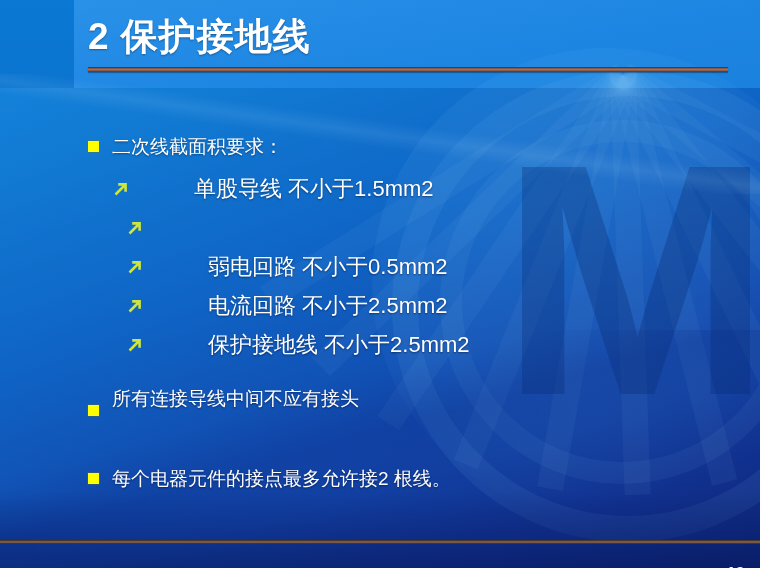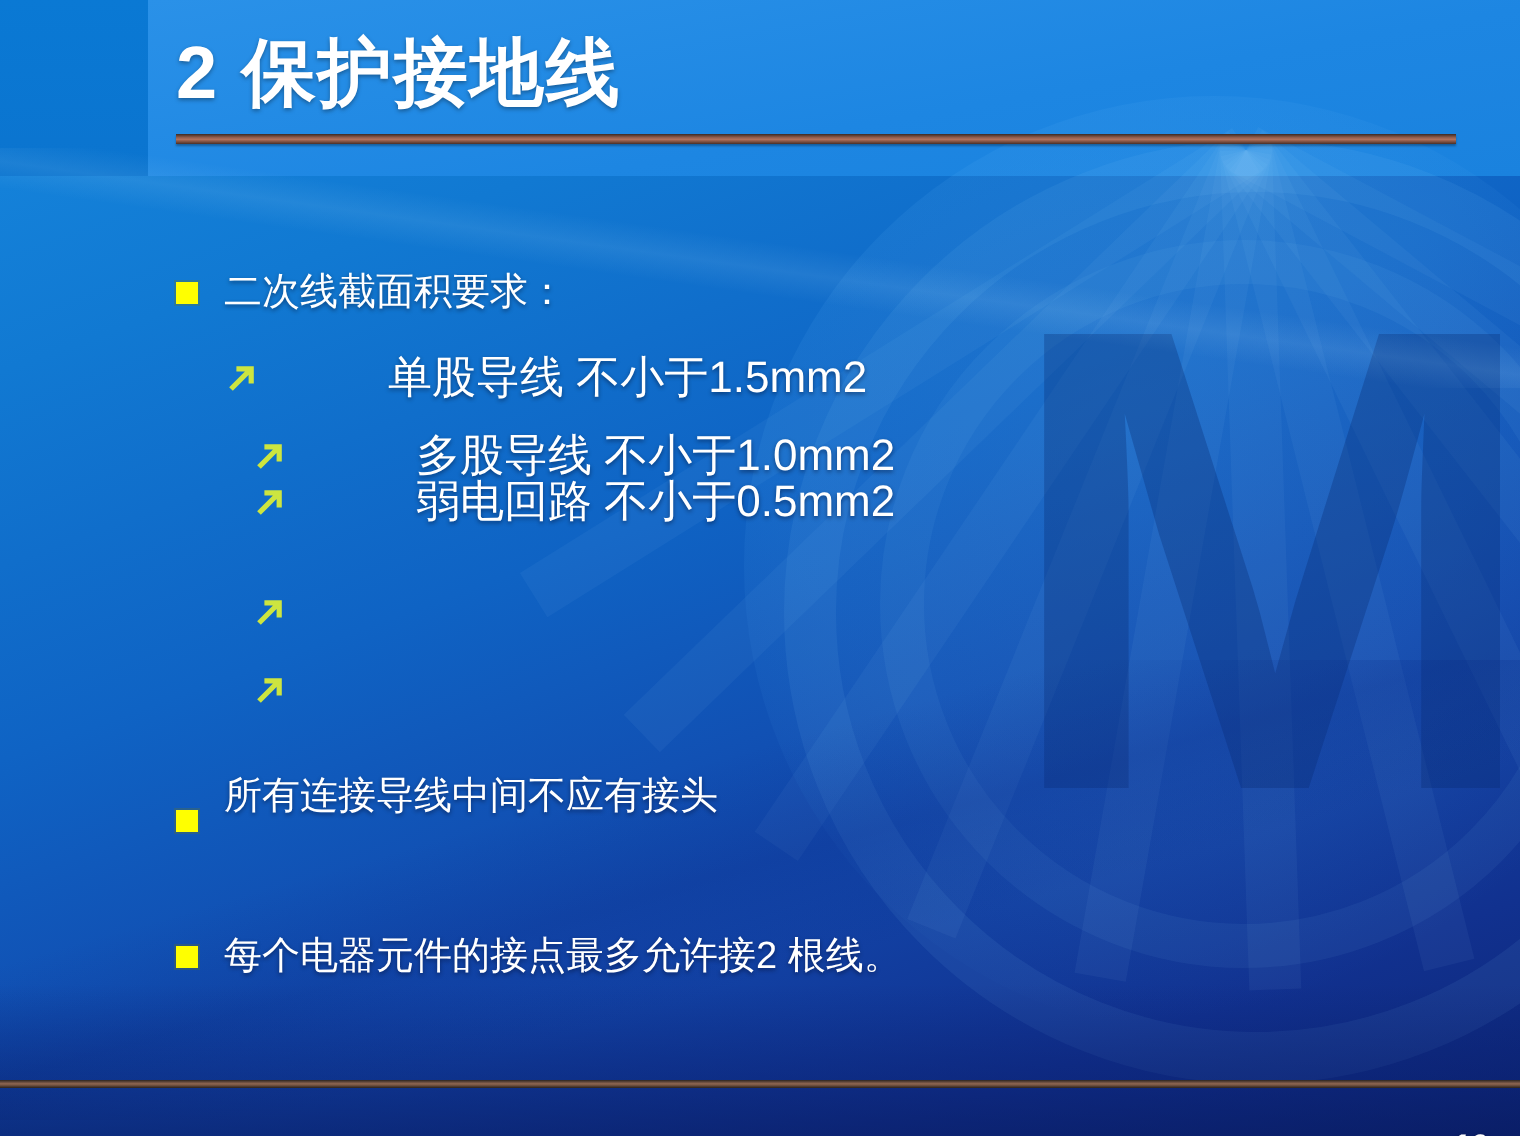--- a/index.html
+++ b/index.html
@@ -151,46 +151,47 @@
       </span>
       <span class="tx">单股导线 不小于1.5mm2</span>
     </div>
 
     <div class="lvl2" style="left:126px;top:213px;">
       <span class="arw">
         <svg width="18" height="18" viewBox="0 0 18 18">
             <path d="M3.5 14.5 L13 5 M6.2 4.4 L13.6 4.4 L13.6 11.8" stroke="#cde53f" stroke-width="2.6" fill="none" stroke-linecap="butt"></path>
           </svg>
       </span>
-      <span class="tx">多股导线 不小于1.0mm2</span>
-    </div>
-
-    <div class="lvl2" style="left:126px;top:236px;text-align:right;">
+    </div>
+
+    <div class="lvl2" style="left:126px;top:252px;text-align:right;">
       <span class="arw">
         <svg width="18" height="18" viewBox="0 0 18 18">
             <path d="M3.5 14.5 L13 5 M6.2 4.4 L13.6 4.4 L13.6 11.8" stroke="#cde53f" stroke-width="2.6" fill="none" stroke-linecap="butt"></path>
           </svg>
       </span>
       <span class="tx">弱电回路 不小于0.5mm2</span>
     </div>
 
     <div class="lvl2" style="left:126px;top:291px;">
       <span class="arw">
         <svg width="18" height="18" viewBox="0 0 18 18">
             <path d="M3.5 14.5 L13 5 M6.2 4.4 L13.6 4.4 L13.6 11.8" stroke="#cde53f" stroke-width="2.6" fill="none" stroke-linecap="butt"></path>
           </svg>
       </span>
+      <span class="tx">电流回路 不小于2.5mm2</span>
     </div>
 
     <div class="lvl2" style="left:126px;top:330px;">
       <span class="arw">
         <svg width="18" height="18" viewBox="0 0 18 18">
             <path d="M3.5 14.5 L13 5 M6.2 4.4 L13.6 4.4 L13.6 11.8" stroke="#cde53f" stroke-width="2.6" fill="none" stroke-linecap="butt"></path>
           </svg>
       </span>
+      <span class="tx">保护接地线 不小于2.5mm2</span>
     </div>
 
     <div class="lvl1" style="left:88px;top:382px;align-items:flex-end;">
       <span class="sq"></span>
       <span class="tx">所有连接导线中间不应有接头</span>
     </div>
 
     <div class="lvl1" style="left:88px;top:462px;">
       <span class="sq"></span>
       <span class="tx">每个电器元件的接点最多允许接2 根线。</span>

